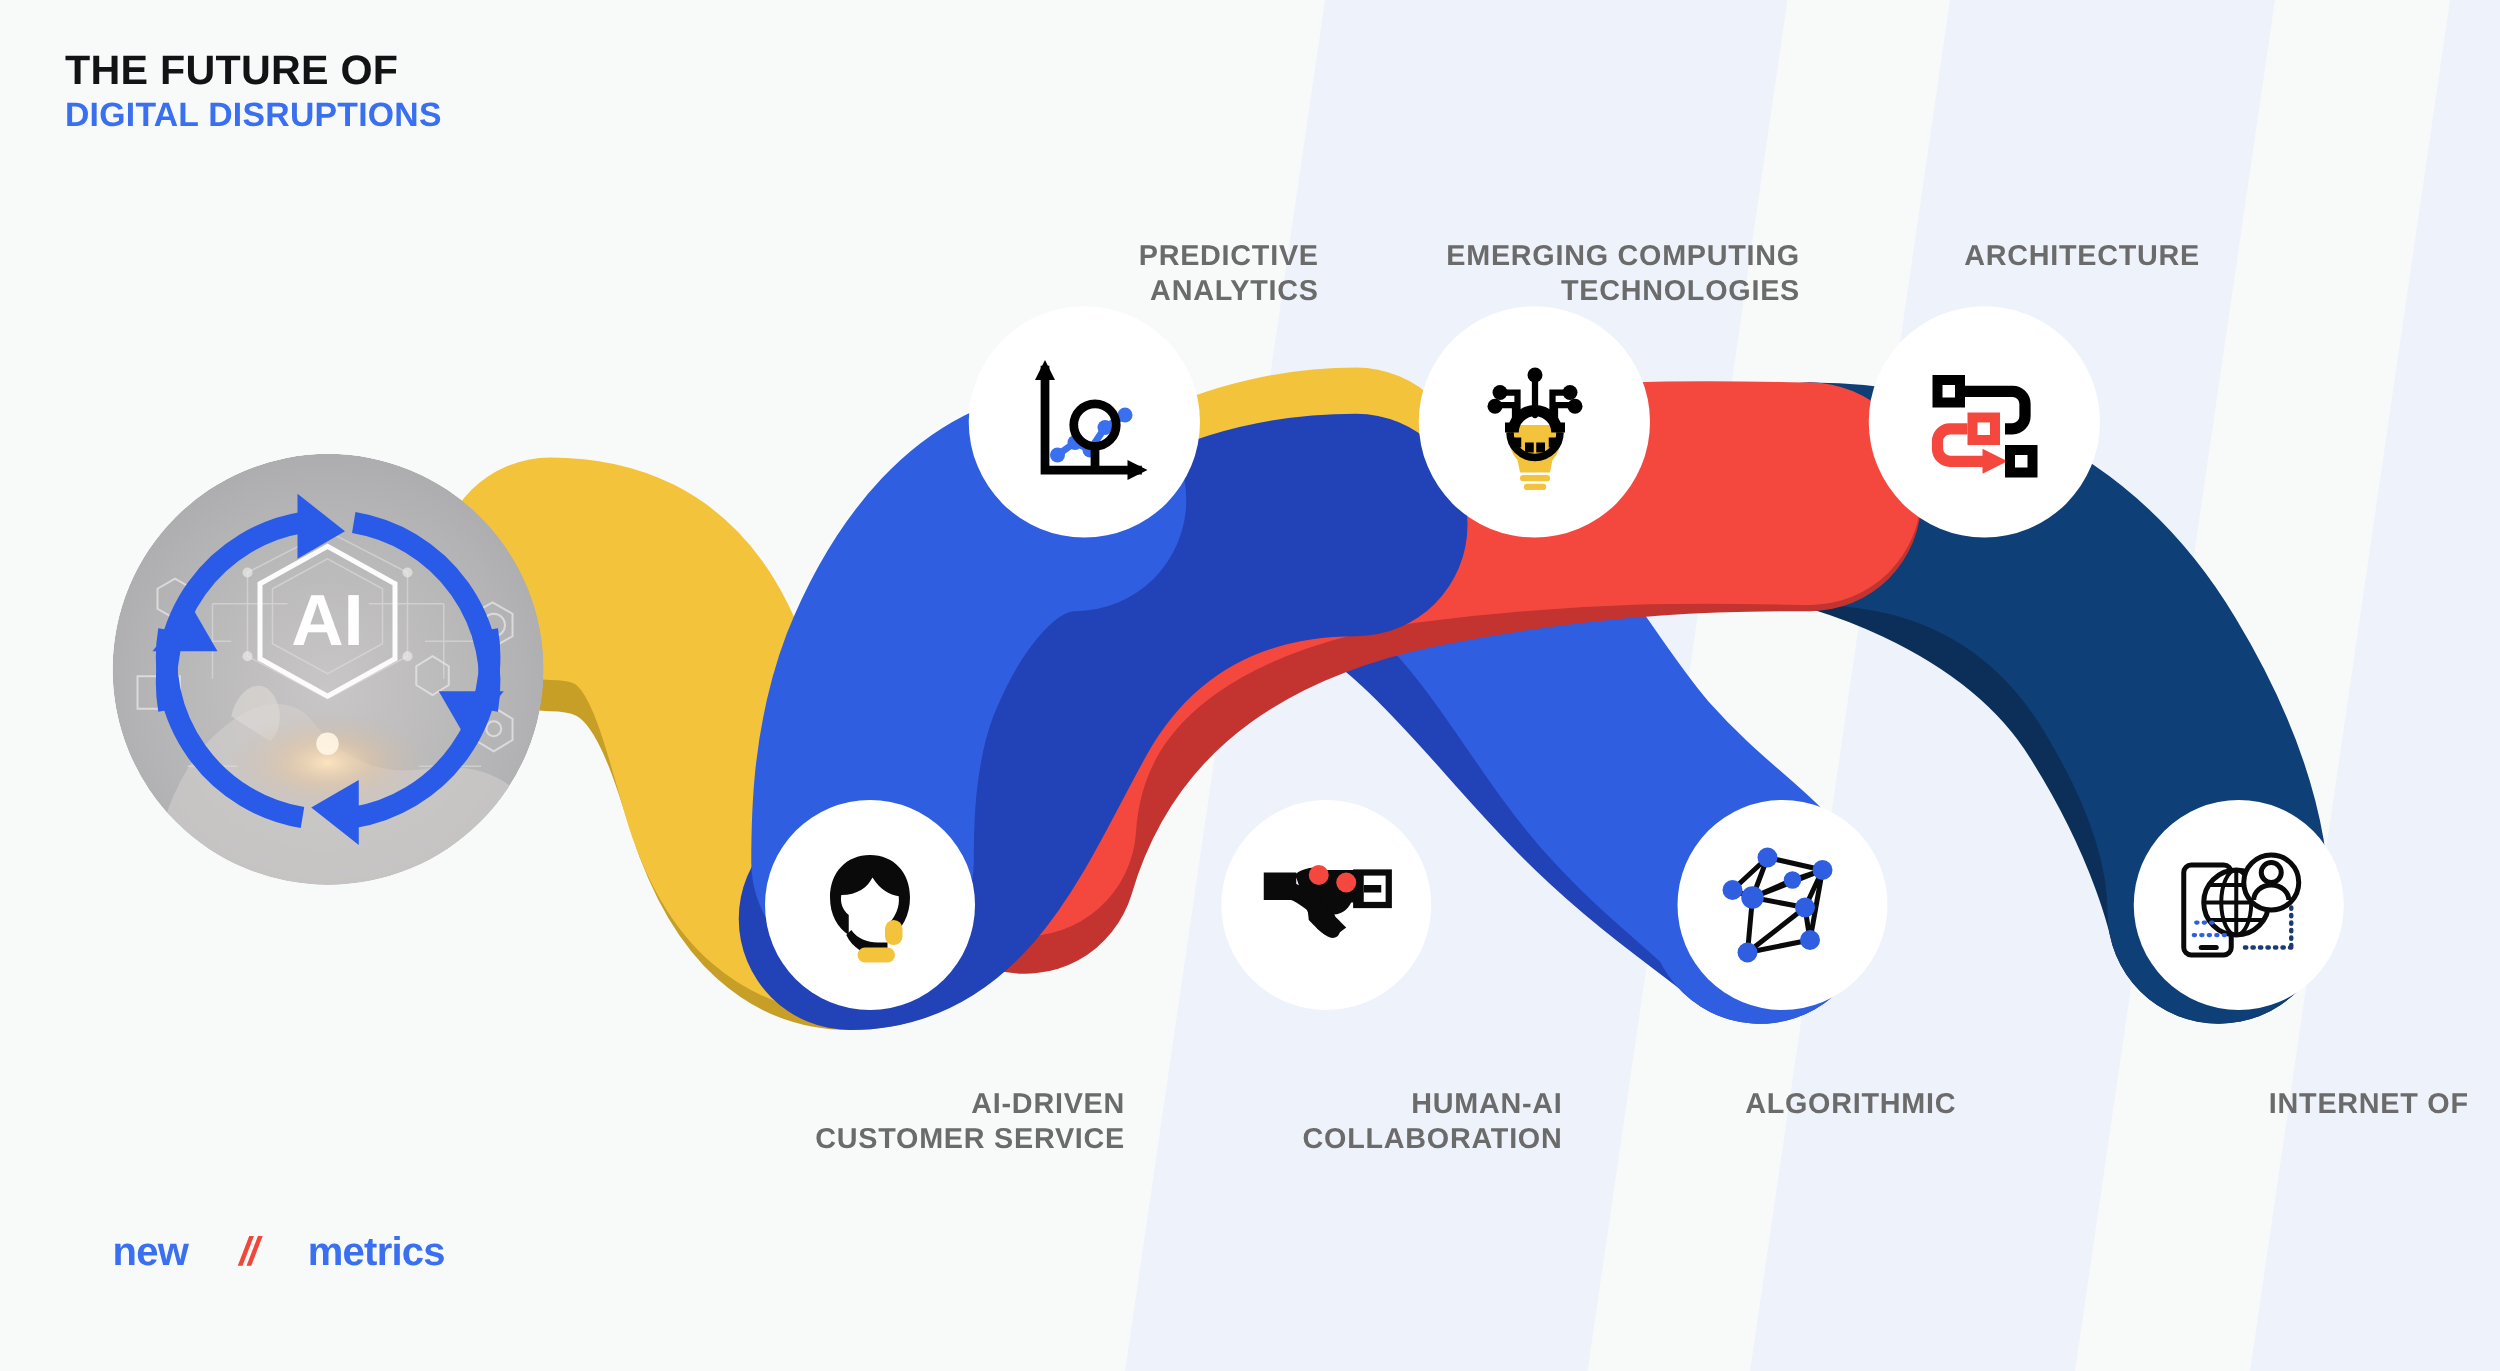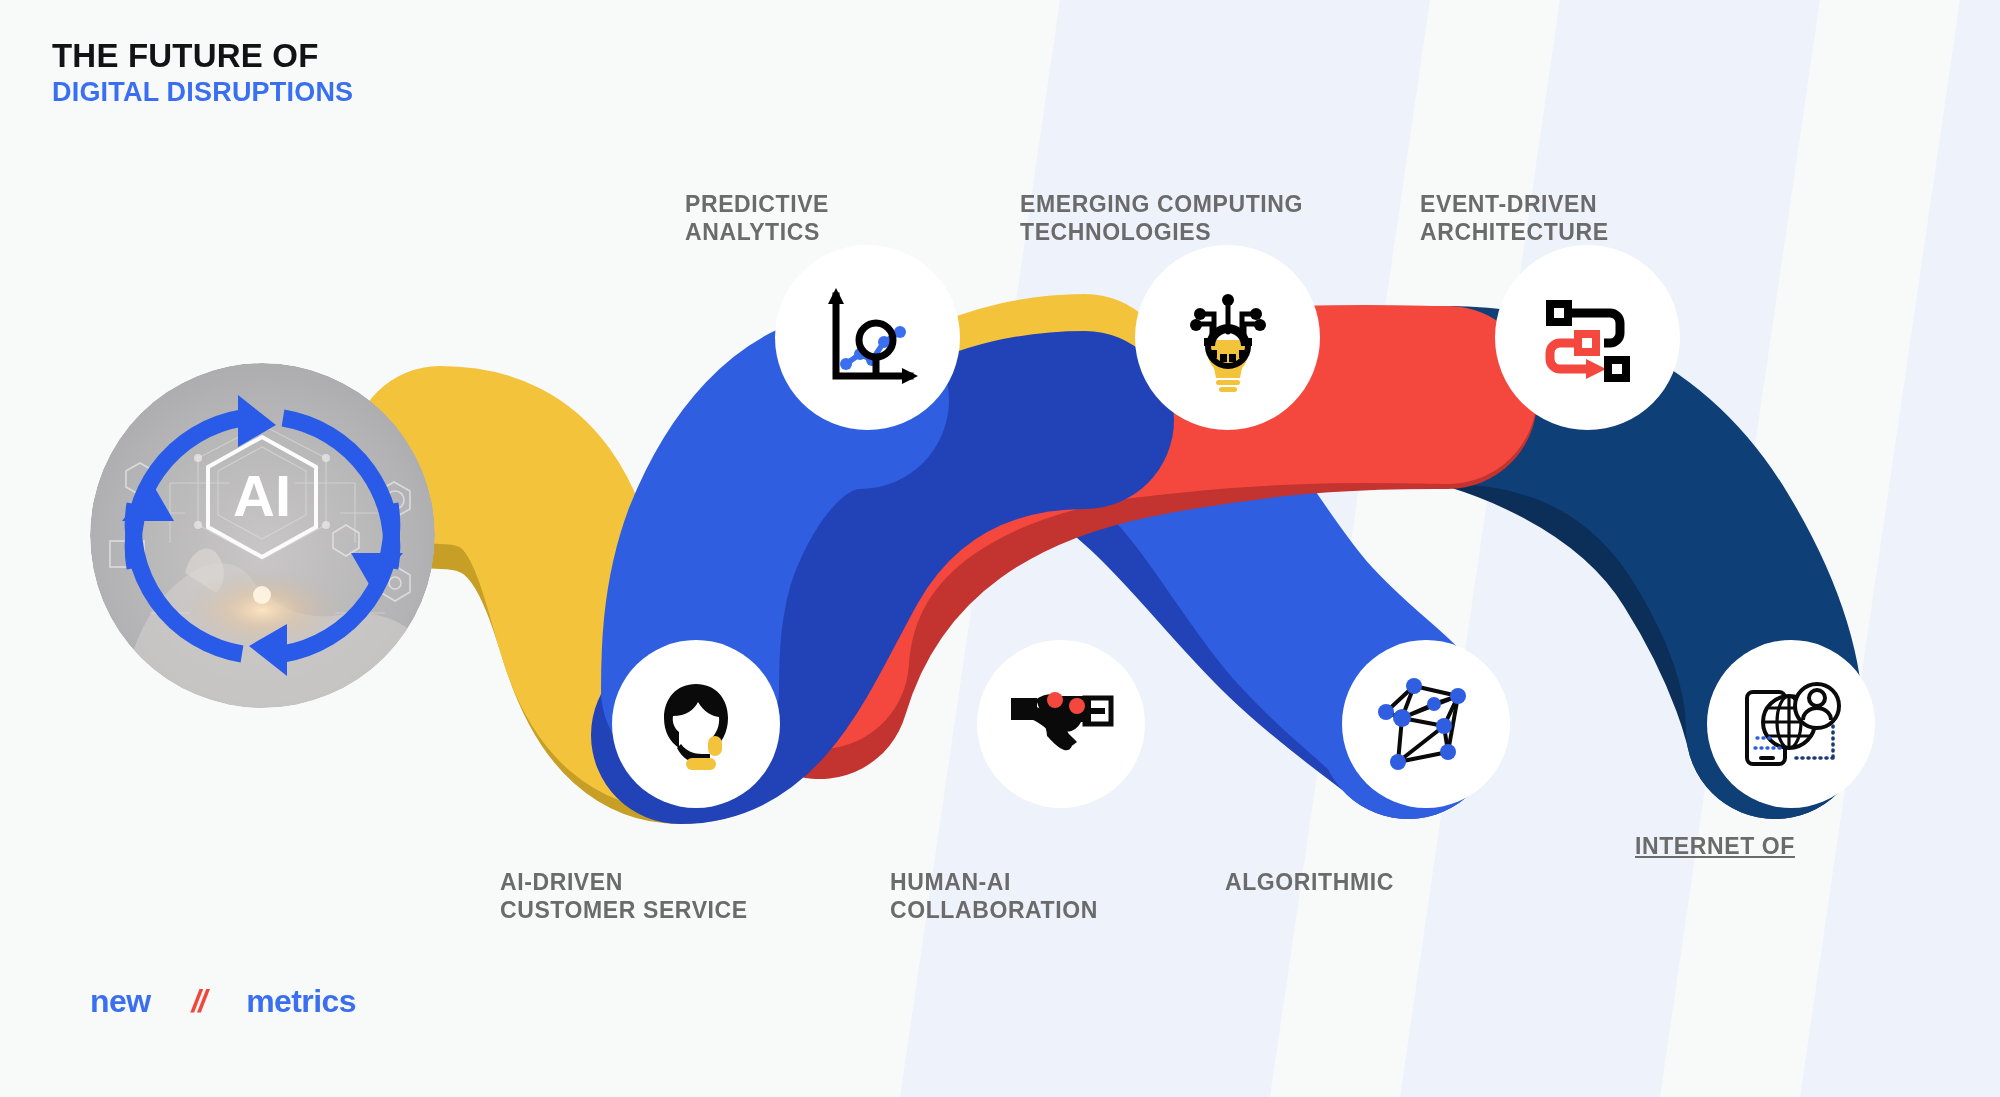--- a/index.html
+++ b/index.html
@@ -48,21 +48,21 @@
 
   
   .node{
     position:absolute;border-radius:50%;background:#ffffff;
     display:flex;align-items:center;justify-content:center;
   }
   .node svg{display:block;}
 
   
   .lbl{
-    position:absolute;text-align:left;color:#6b6b6b;
+    position:absolute;text-align:right;color:#6b6b6b;
     font-size:23px;font-weight:bold;letter-spacing:.6px;
     line-height:1.22;text-transform:uppercase;
     font-stretch:condensed;
   }
 </style>
 </head>
 <body>
 
 <div id="stage">
 
@@ -253,21 +253,20 @@
       <polygon points="64,49 64,69 46,59" fill="#000"></polygon>
       <rect x="40" y="46" width="26" height="26" fill="#f4483f"></rect>
       <rect x="48" y="54" width="10" height="10" fill="#fff"></rect>
       <path d="M40,59 H26 a10,10 0 0 0 -10,10 v6 a10,10 0 0 0 10,10 H56" fill="none" stroke="#f4483f" stroke-width="9"></path>
       <polygon points="52,75 52,95 72,85" fill="#f4483f"></polygon>
       <rect x="70" y="72" width="26" height="26" fill="#000"></rect>
       <rect x="78" y="80" width="10" height="10" fill="#fff"></rect>
     </svg>
   </div>
   <div class="lbl" style="left:1420px;top:190px;width:340px;">
-    <div>EVENT-DRIVEN</div>
     <div>ARCHITECTURE</div>
   </div>
 
   <div class="node" style="left:612px;top:640px;width:168px;height:168px;">
     <svg width="100" height="100" viewBox="0 0 100 100">
       <path d="M50,10 C31,10 18,24 18,44 C18,58 24,68 33,74 L33,58
                C28,54 26,48 27,42 C40,42 48,36 52,28 C58,38 66,42 73,43
                C74,52 70,60 64,66 L64,78 C76,70 82,58 82,44 C82,24 69,10 50,10 Z" fill="#0a0a0a"></path>
       <path d="M31,74 C36,84 45,90 56,90 L64,90 L64,80 L56,80 C48,80 40,77 35,70 Z" fill="#0a0a0a"></path>
       <rect x="62" y="62" width="14" height="20" rx="7" fill="#f4c33c"></rect>
@@ -341,21 +340,21 @@
       <path d="M66,50 a14,12 0 0 1 28,0" fill="none" stroke="#0a0a0a" stroke-width="4"></path>
       <g stroke="#2f5fe0" stroke-width="3.4" stroke-dasharray="1 5" stroke-linecap="round" fill="none">
         <path d="M18,78 H44"></path>
         <path d="M20,68 H34"></path>
       </g>
       <g stroke="#1b3a72" stroke-width="3.6" stroke-dasharray="1 5" stroke-linecap="round" fill="none">
         <path d="M96,56 V88 M96,88 H56"></path>
       </g>
     </svg>
   </div>
-  <div class="lbl" style="left:1635px;top:832px;width:340px;text-decoration:underline;">
+  <div class="lbl" style="left:1635px;top:868px;width:340px;">
     <div>INTERNET OF</div>
   </div>
 
   <div class="logo">
     <span class="lw">new</span><span class="ls">//</span><span class="lw">metrics</span>
   </div>
 
 </div>
 
 </body></html>

